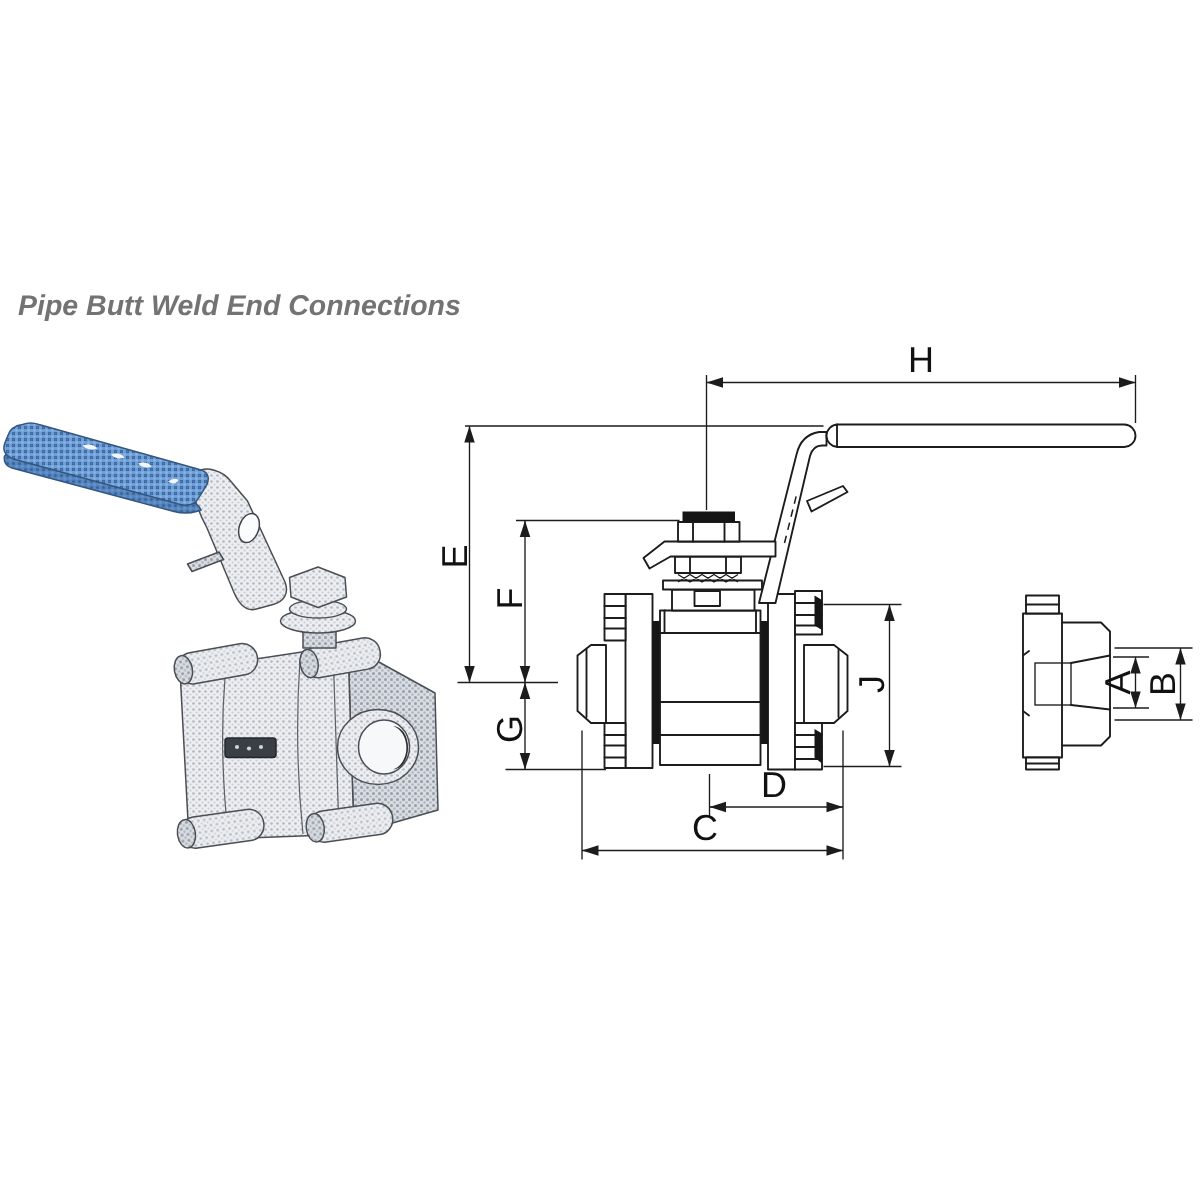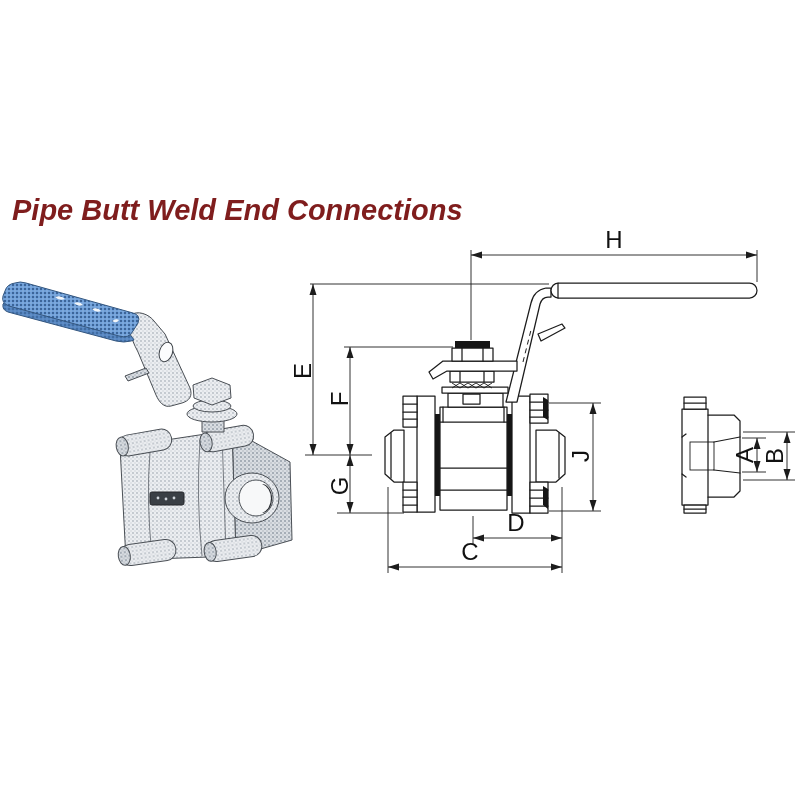--- a/index.html
+++ b/index.html
@@ -1,19 +1,19 @@
 <!DOCTYPE html>
 <html><head>
 <meta charset="utf-8">
 <style>
   html,body{margin:0;padding:0;background:#ffffff;}
   .page{position:relative;width:800px;height:800px;background:#ffffff;overflow:hidden;
         font-family:"Liberation Sans",sans-serif;}
-  .title{position:absolute;left:12px;top:194px;font-size:29px;font-weight:bold;
-         font-style:italic;color:#7f1d1d;letter-spacing:0px;white-space:nowrap;}
+  .title{position:absolute;left:12px;top:194px;font-size:19px;font-weight:bold;
+         font-style:italic;color:#737373;letter-spacing:0px;white-space:nowrap;}
   svg{position:absolute;left:0;top:0;}
   .ln  {stroke:#1c1c1c;stroke-width:1.25;fill:none;stroke-linejoin:round;stroke-linecap:round;}
   .lnf {stroke:#1c1c1c;stroke-width:1.25;fill:#ffffff;stroke-linejoin:round;}
   .thin{stroke:#1c1c1c;stroke-width:0.9;fill:none;}
   .dim {stroke:#1c1c1c;stroke-width:0.9;fill:none;}
   .arr {fill:#1c1c1c;stroke:none;}
   .blk {fill:#161616;stroke:none;}
   .dsh {stroke:#1c1c1c;stroke-width:1;fill:none;stroke-dasharray:5 4;}
   text.dimtxt{font-family:"Liberation Sans",sans-serif;font-size:24px;fill:#111;}
   .ill {stroke:#4a4f55;stroke-width:1;stroke-linejoin:round;}

